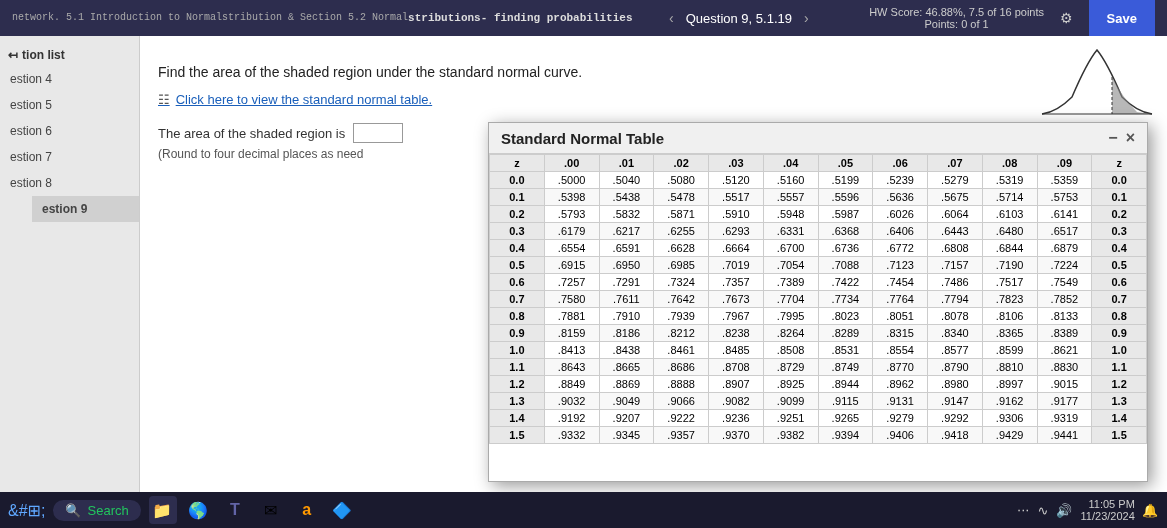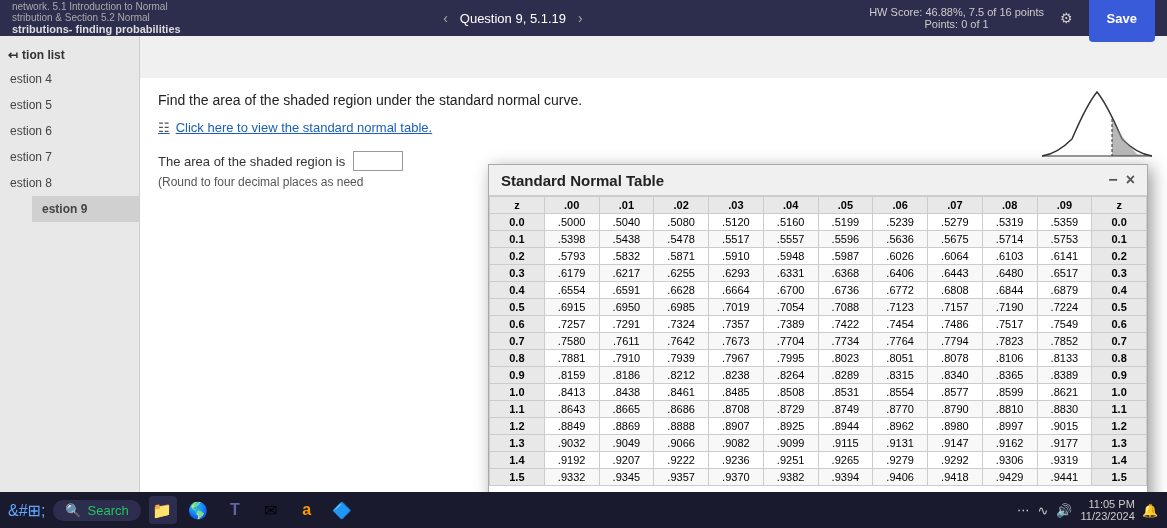--- a/index.html
+++ b/index.html
@@ -9,21 +9,21 @@
     .top-bar {
       background: #2d2d4e;
       color: #ccc;
       display: flex;
       align-items: center;
       justify-content: space-between;
       padding: 4px 12px;
       height: 36px;
       font-size: 11px;
     }
-    .top-bar-left { display: flex; flex-direction: column; }
+    .top-bar-left { display: flex; flex-direction: row; font-family: Liberation Mono, monospace; }
     .top-bar-left .title1 { font-size: 10px; color: #aaa; }
     .top-bar-left .title2 { font-size: 11px; color: #ddd; font-weight: bold; }
     .top-bar-center { display: flex; align-items: center; gap: 12px; font-size: 13px; color: #fff; }
     .top-bar-center .nav-arrow { cursor: pointer; color: #aaa; font-size: 14px; }
     .top-bar-right { display: flex; align-items: center; gap: 16px; }
     .hw-score { text-align: center; font-size: 11px; color: #ccc; margin-left: 24px; }
     .save-btn {
       background: #3a5bd9; color: #fff; border: none; padding: 16px 18px;
       border-radius: 4px; font-size: 13px; cursor: pointer; font-weight: bold;
     }
@@ -48,24 +48,23 @@
       padding: 4px 8px; font-size: 12px; color: #333; font-weight: bold;
     }
     .sidebar-item {
       padding: 6px 10px; font-size: 12px; color: #444; cursor: pointer;
     }
 
     
     .content {
       flex: 1;
       background: #fff;
-      padding: 14px 18px;
+      padding: 28px 18px;
       position: relative;
       overflow: hidden;
-      margin-top: 42px;
     }
     .question-text { font-size: 14px; color: #222; margin-bottom: 12px; }
     .click-table-link {
       display: flex; align-items: center; gap: 6px;
       font-size: 13px; color: #1a5fba; cursor: pointer; margin-bottom: 16px;
       text-decoration: underline;
     }
     .area-text { font-size: 13px; color: #333; margin-top: 8px; }
     .area-text input {
       border: 1px solid #999; width: 40px; height: 18px; margin-left: 4px;

